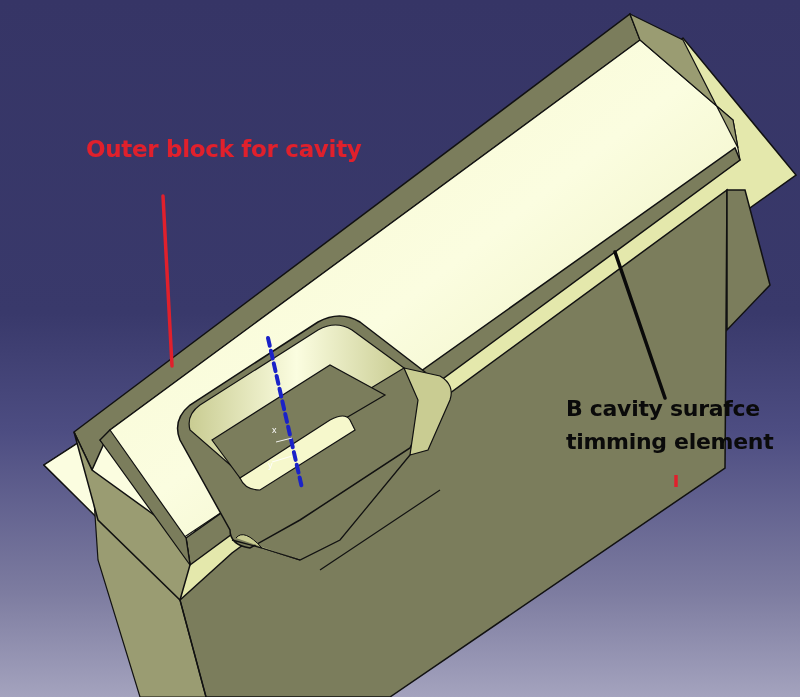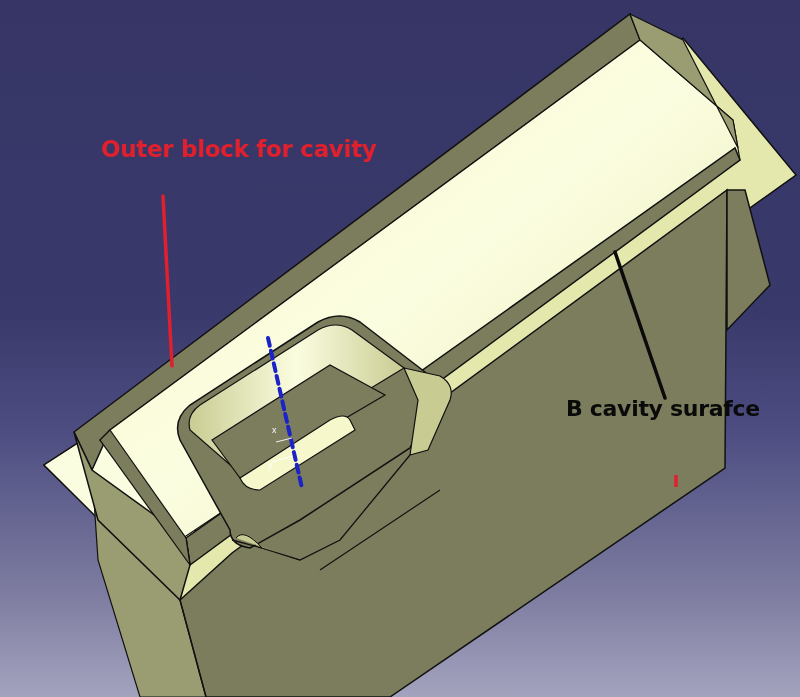--- a/index.html
+++ b/index.html
@@ -9,21 +9,21 @@
     }
     .viewport {
       position: absolute; left: 0; top: 0; width: 800px; height: 697px;
       background: linear-gradient(to bottom, #363566 0%, #39396b 45%, #4d4d82 62%, #7d7ca0 85%, #a4a3be 100%);
     }
     svg.scene { position: absolute; left: 0; top: 0; width: 800px; height: 697px; }
     .annotation {
       position: absolute; font-weight: bold; white-space: nowrap;
       font-family: "DejaVu Sans", sans-serif; letter-spacing: -0.3px;
     }
-    .label-red { color: #e0202c; font-size: 23px; left: 101px; top: 136px; }
+    .label-red { color: #e0202c; font-size: 23px; left: 86px; top: 136px; }
     .label-black { color: #0a0a0a; font-size: 22px; left: 566px; top: 392px; line-height: 33px; }
     .label-black span { display: block; }
   </style>
 </head>
 <body>
 
 <div class="viewport">
   <svg class="scene" viewBox="0 0 800 697">
     <defs>
       <linearGradient id="floorGrad" x1="0" y1="0" x2="1" y2="1">
@@ -86,14 +86,15 @@
 
     <line x1="163" y1="196" x2="172" y2="366" stroke="#e0202c" stroke-width="3.5" stroke-linecap="round"></line>
     <line x1="615" y1="252" x2="665" y2="398" stroke="#0a0a0a" stroke-width="3.5" stroke-linecap="round"></line>
     <line x1="676" y1="475" x2="676" y2="487" stroke="#e0202c" stroke-width="3.5"></line>
   </svg>
 
   <div class="annotation label-red">Outer block for cavity</div>
 
   <div class="annotation label-black">
     <span>B cavity surafce</span>
+    <span>timming element</span>
   </div>
 </div>
 
 </body></html>

